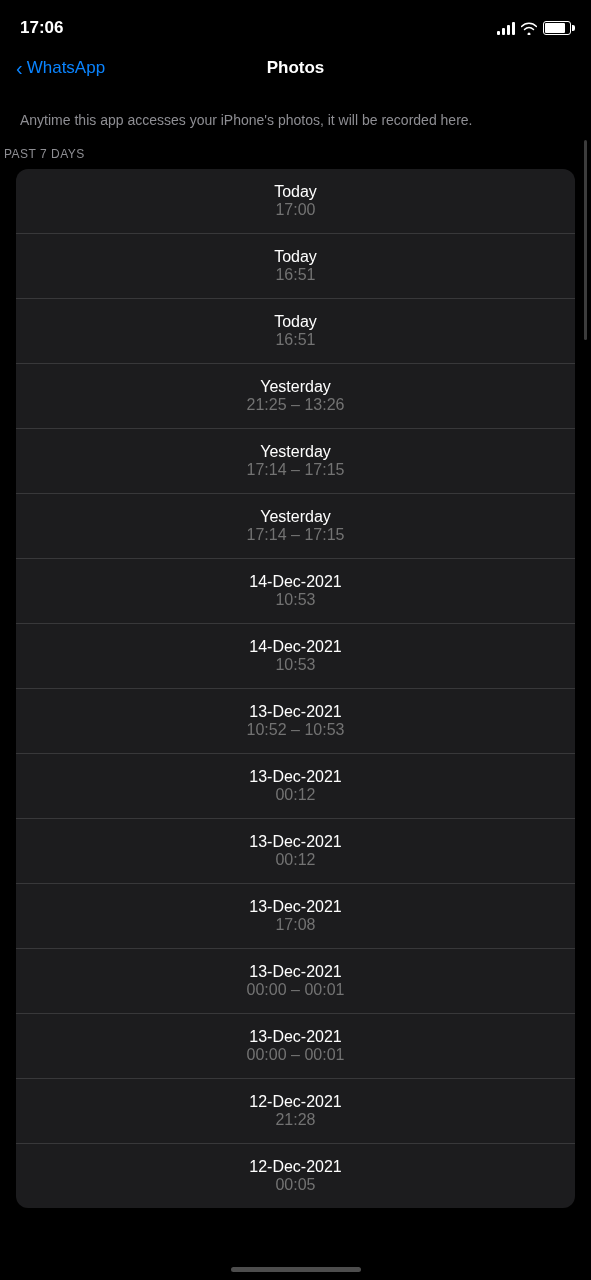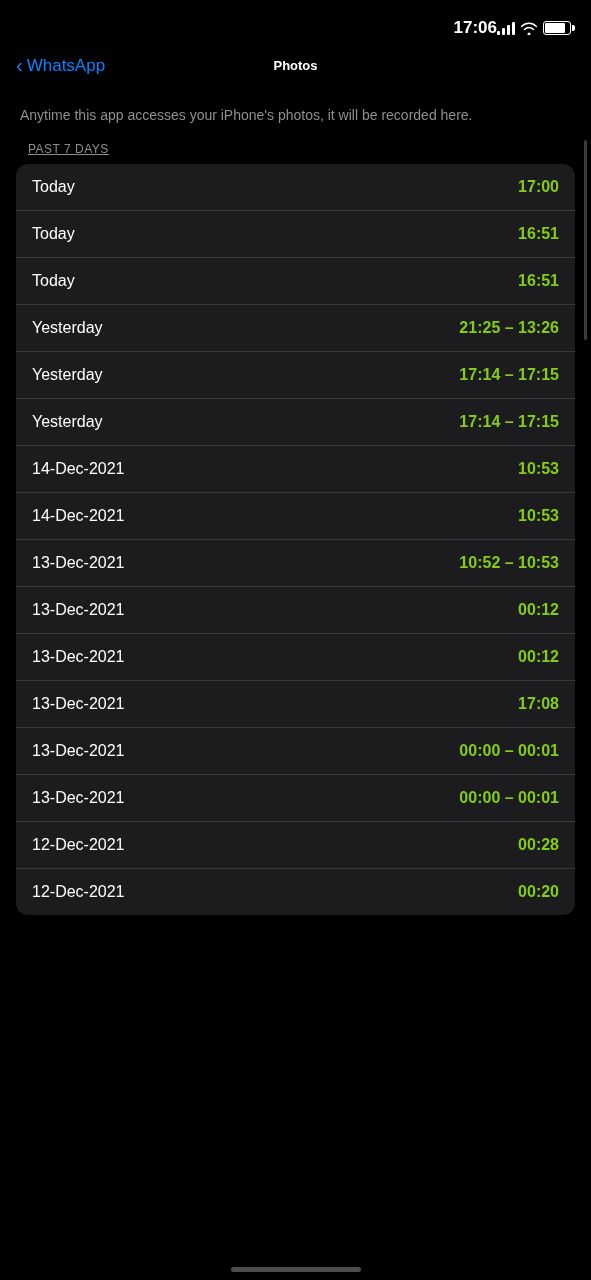--- a/index.html
+++ b/index.html
@@ -15,21 +15,21 @@
       font-family: -apple-system, BlinkMacSystemFont, 'SF Pro Text', 'Helvetica Neue', sans-serif;
       width: 591px;
       min-height: 1280px;
       overflow-x: hidden;
       position: relative;
     }
 
     
     .status-bar {
       display: flex;
-      justify-content: flex-end;
+      justify-content: space-between;
       align-items: center;
       padding: 14px 20px 8px 20px;
       height: 50px;
     }
 
     .status-time {
       font-size: 17px;
       font-weight: 600;
       color: #ffffff;
     }
@@ -103,74 +103,74 @@
       cursor: pointer;
     }
 
     .back-chevron {
       font-size: 20px;
       line-height: 1;
       margin-top: -1px;
     }
 
     .page-title {
-      font-size: 13px;
+      font-size: 17px;
       font-weight: 600;
       color: #ffffff;
     }
 
     
     .description-text {
       padding: 16px 20px 12px 20px;
       font-size: 14px;
       color: #8e8e93;
       line-height: 1.5;
     }
 
     
     .section-header {
-      padding: 4px 20px 8px 28px;
+      padding: 4px 20px 8px 4px;
       font-size: 12px;
       font-weight: 400;
       color: #8e8e93;
       letter-spacing: 0.5px;
       text-transform: uppercase;
-      text-decoration: underline;
     }
 
     
     .table-container {
       margin: 0 16px;
       background-color: #1c1c1e;
       border-radius: 12px;
       overflow: hidden;
     }
 
     .table-row {
       display: flex;
       justify-content: space-between;
       align-items: center;
       padding: 14px 16px;
       border-bottom: 0.5px solid #38383a;
+      flex-direction: column;
     }
 
     .table-row:last-child {
       border-bottom: none;
     }
 
     .row-date {
       font-size: 16px;
       color: #ffffff;
       font-weight: 400;
     }
 
     .row-time {
       font-size: 16px;
-      color: #84cc16;
-      font-weight: 700;
+      color: #737373;
+      font-weight: 400;
     }
 
     
     .scrollbar {
       position: fixed;
       right: 4px;
       top: 140px;
       width: 3px;
       height: 200px;
       background: #555555;
@@ -281,23 +281,23 @@
     <div class="table-row">
       <span class="row-date">13-Dec-2021</span>
       <span class="row-time">00:00 – 00:01</span>
     </div>
     <div class="table-row">
       <span class="row-date">13-Dec-2021</span>
       <span class="row-time">00:00 – 00:01</span>
     </div>
     <div class="table-row">
       <span class="row-date">12-Dec-2021</span>
-      <span class="row-time">00:28</span>
+      <span class="row-time">21:28</span>
     </div>
     <div class="table-row">
       <span class="row-date">12-Dec-2021</span>
-      <span class="row-time">00:20</span>
+      <span class="row-time">00:05</span>
     </div>
   </div>
 
 <div class="scrollbar"></div>
 
 <div class="home-indicator"></div>
 
 </body></html>

